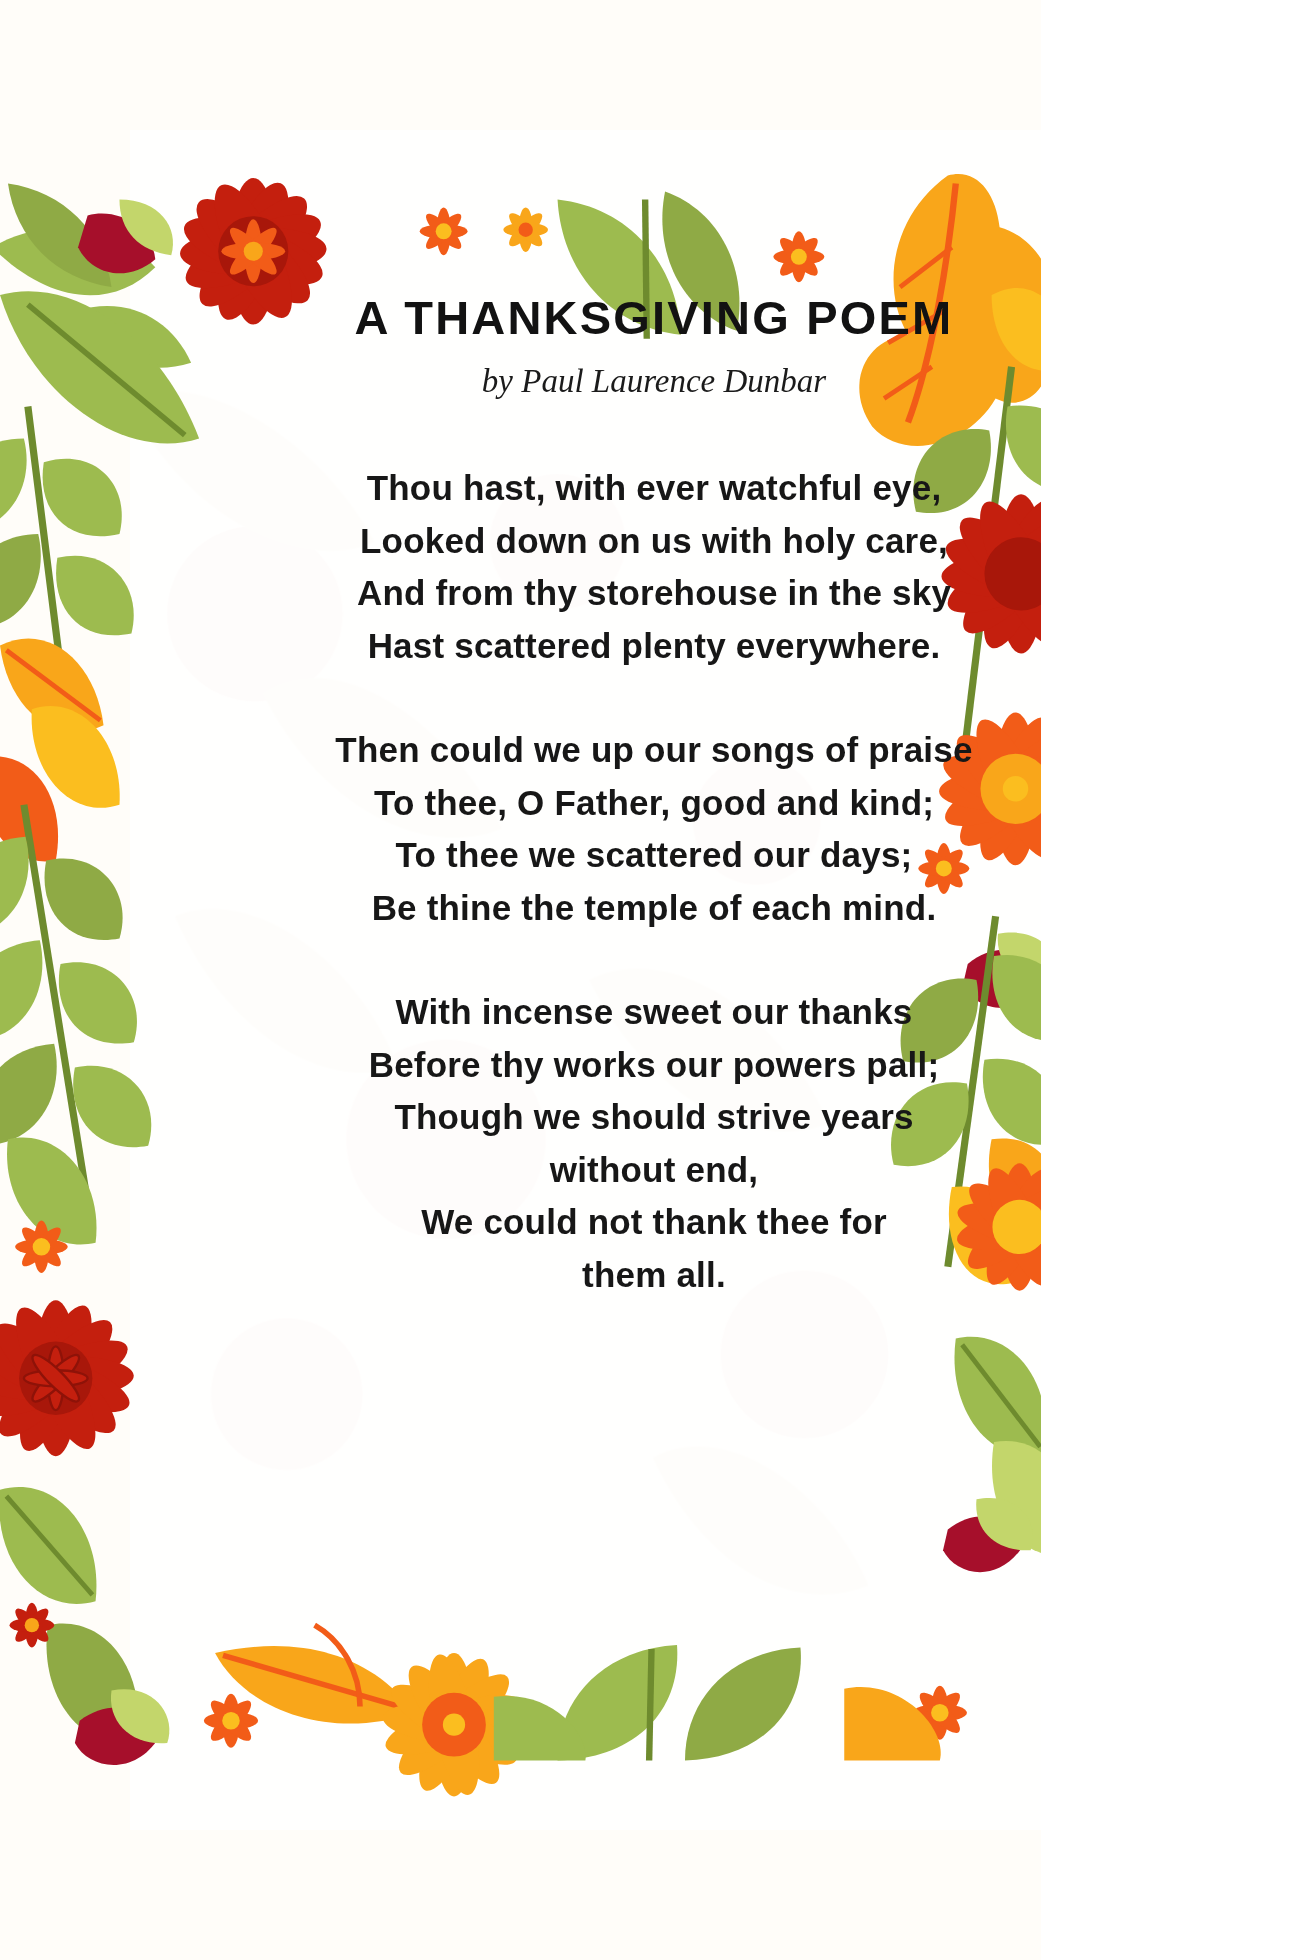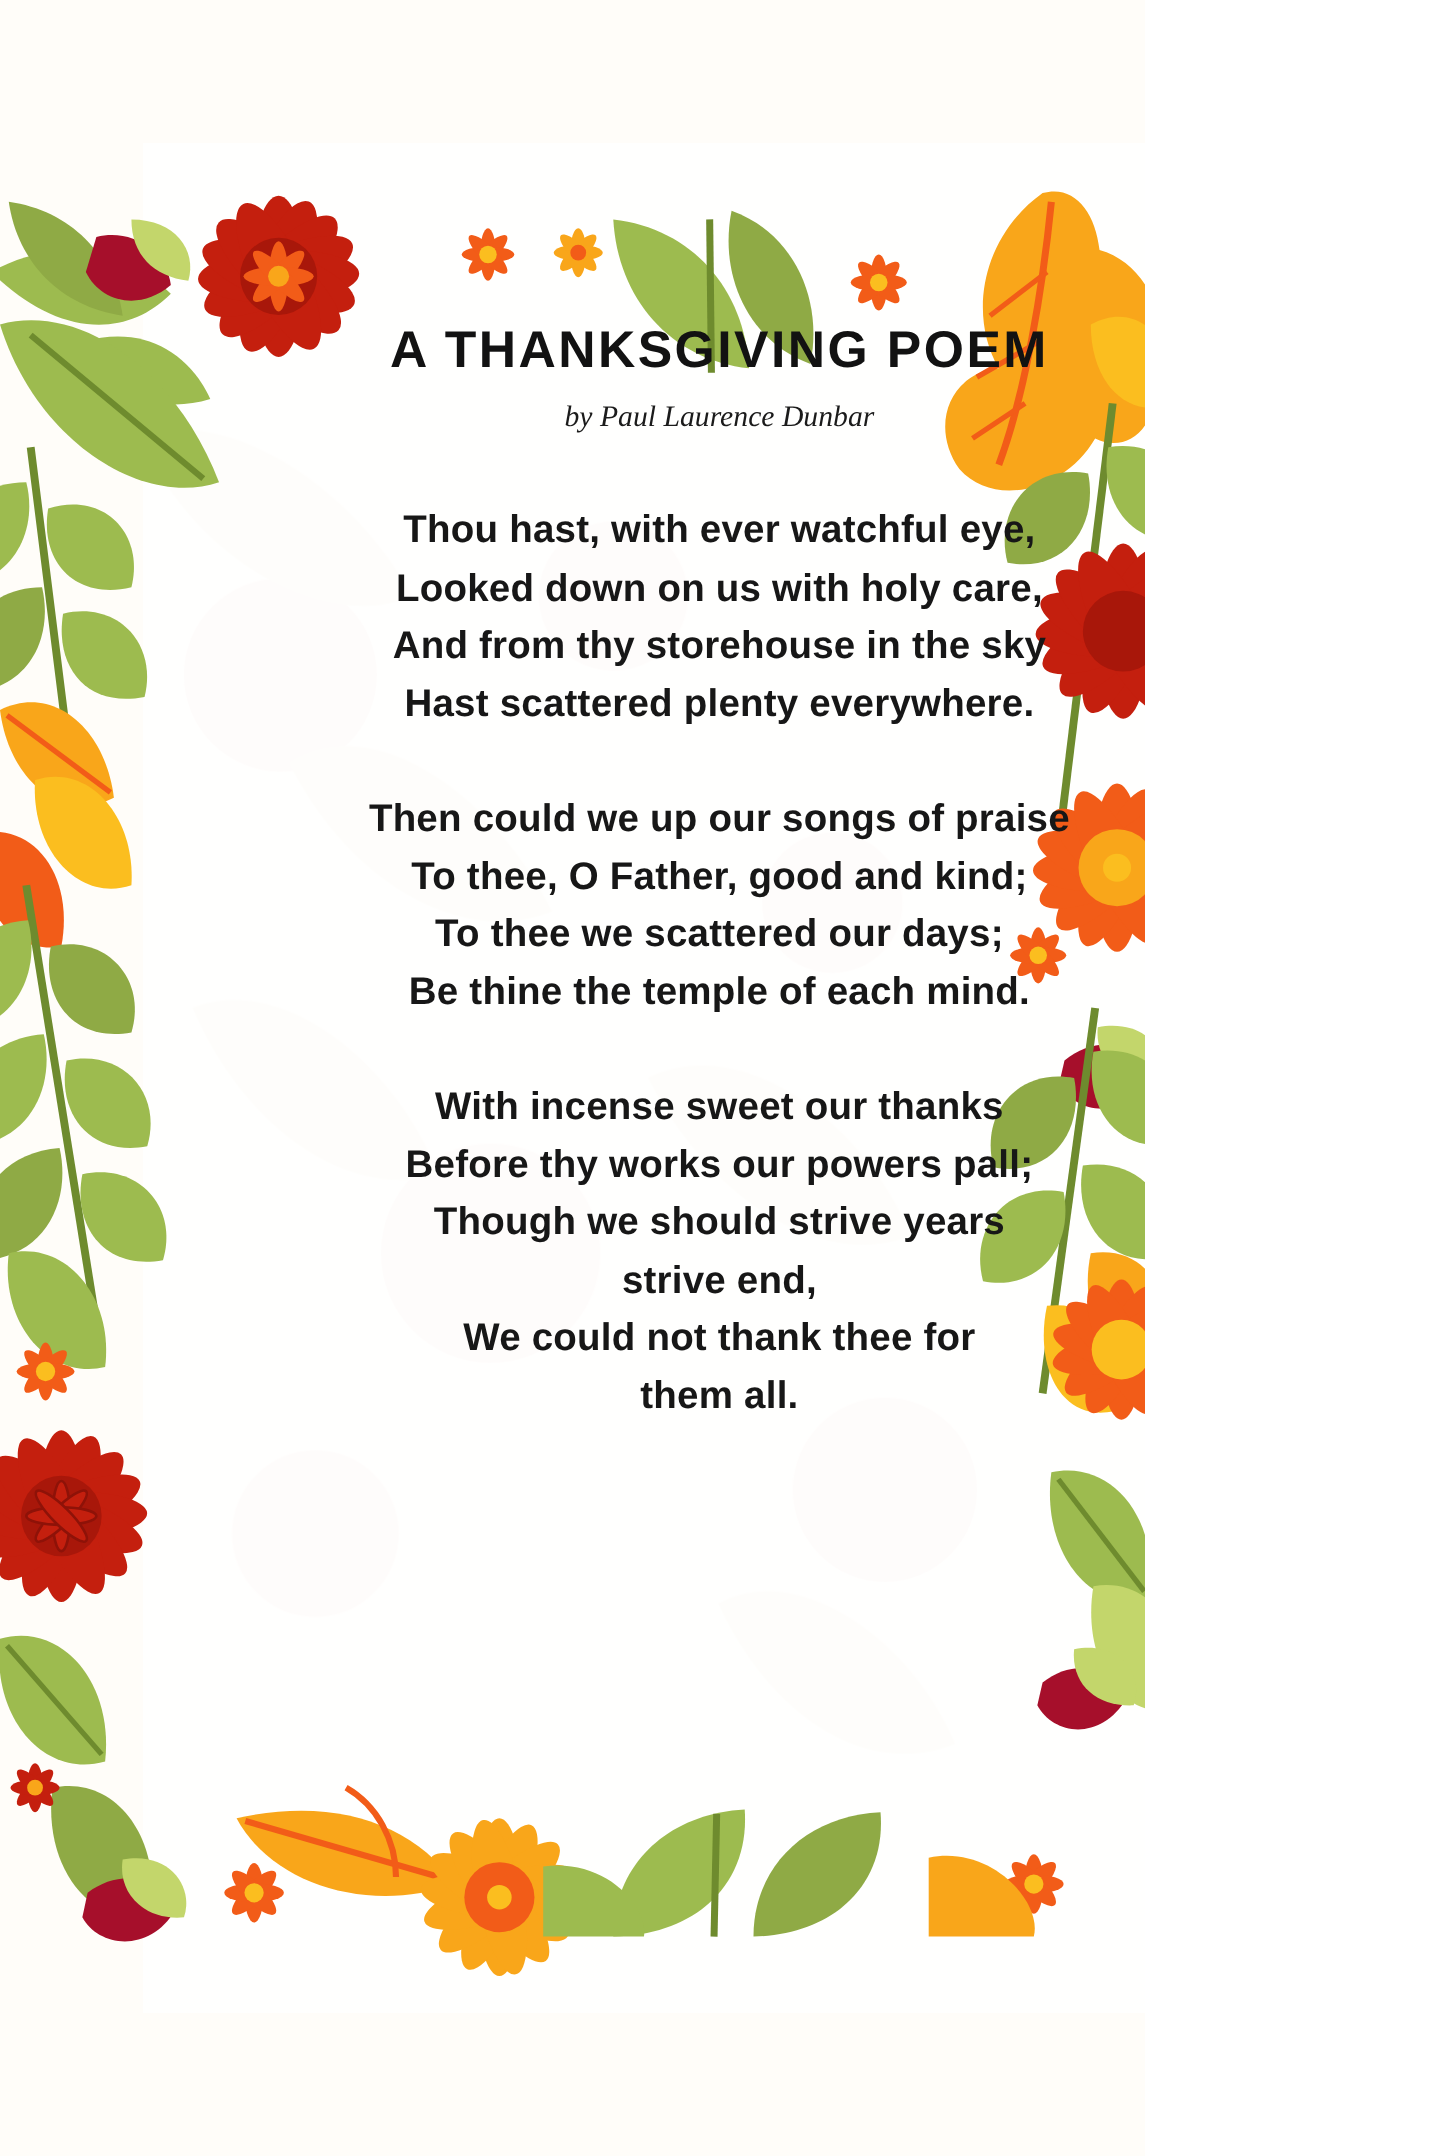--- a/index.html
+++ b/index.html
@@ -48,21 +48,21 @@
     font-family: "Liberation Sans", sans-serif;
     font-weight: 700;
     font-size: 47px;
     letter-spacing: 2.2px;
     margin: 0 0 18px 0;
     color: #121212;
   }
   .poem-author {
     font-family: "Liberation Serif", serif;
     font-style: italic;
-    font-size: 27px;
+    font-size: 33px;
     margin: 0 0 62px 0;
     color: #1b1b1b;
   }
   .stanza {
     margin: 0 0 52px 0;
   }
   .stanza:last-child { margin-bottom: 12px; }
   .line {
     font-family: "Liberation Sans", sans-serif;
     font-weight: 700;
@@ -502,19 +502,19 @@
       <div class="line">Then could we up our songs of praise</div>
       <div class="line">To thee, O Father, good and kind;</div>
       <div class="line">To thee we scattered our days;</div>
       <div class="line">Be thine the temple of each mind.</div>
     </div>
 
     <div class="stanza">
       <div class="line">With incense sweet our thanks</div>
       <div class="line">Before thy works our powers pall;</div>
       <div class="line">Though we should strive years</div>
-      <div class="line">strive end,</div>
+      <div class="line">without end,</div>
       <div class="line">We could not thank thee for</div>
       <div class="line">them all.</div>
     </div>
   </div>
 
 </div>
 
 </body></html>

